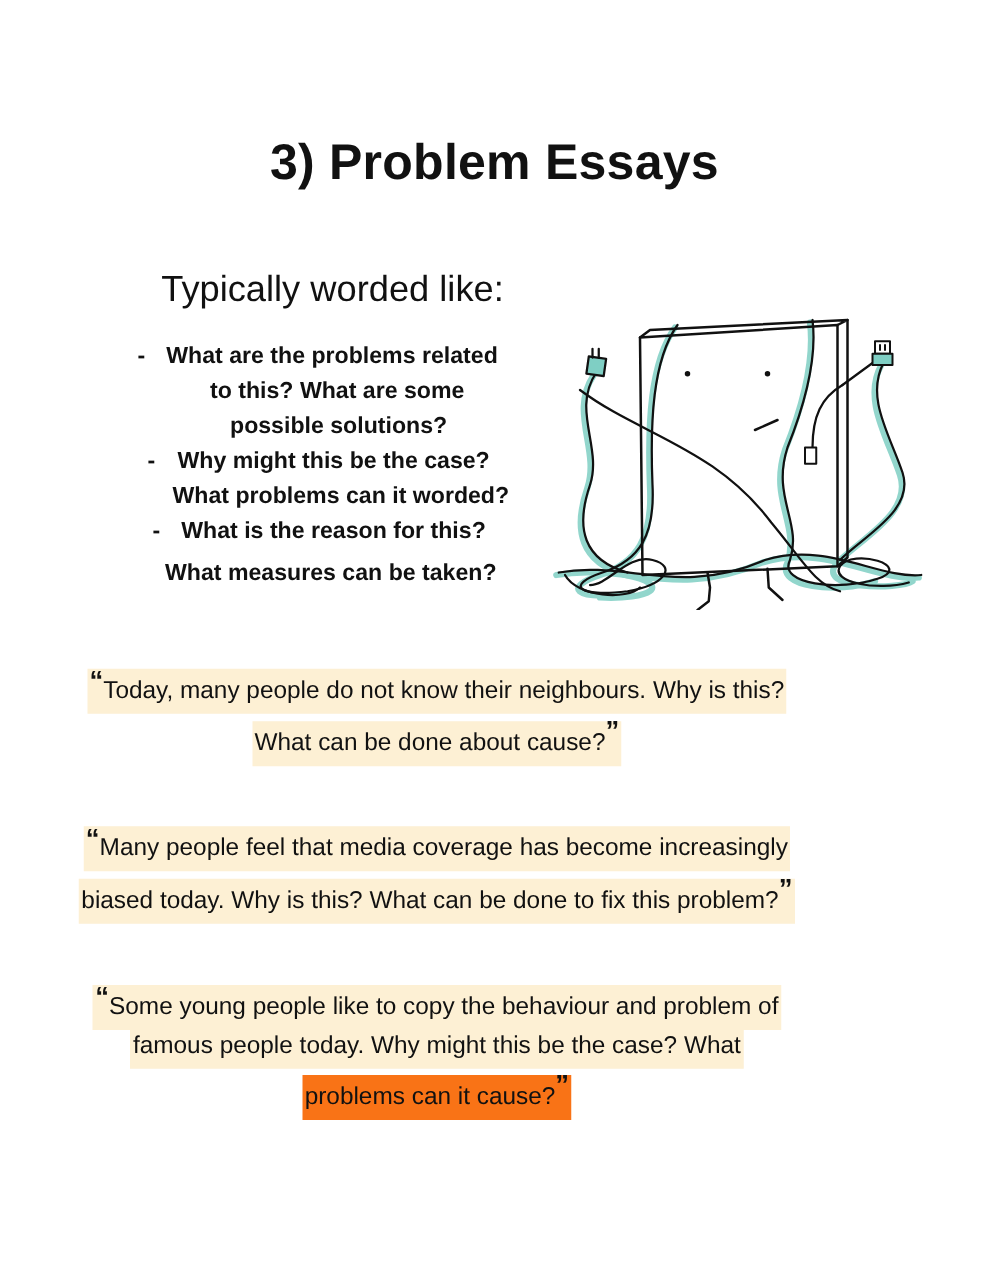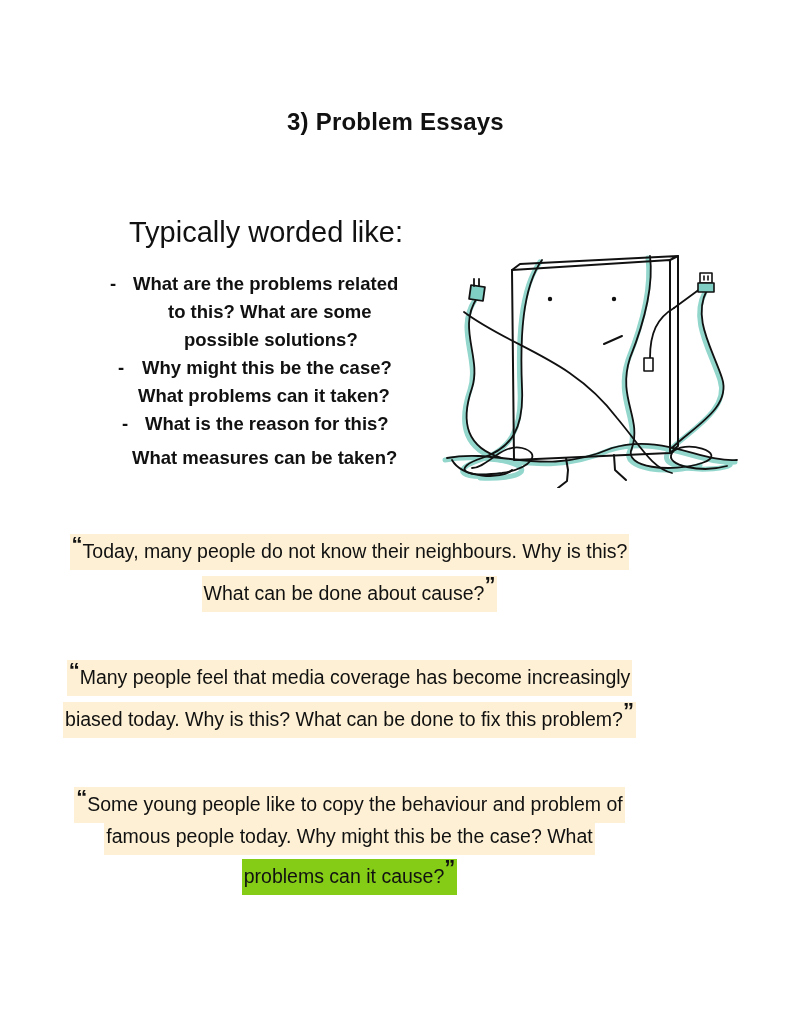--- a/index.html
+++ b/index.html
@@ -15,21 +15,21 @@
       font-family: "Liberation Sans", sans-serif;
       color: #111111;
     }
     .page-title {
       position: absolute;
       top: 108px;
       left: 0;
       width: 791px;
       text-align: center;
       font-weight: bold;
-      font-size: 24px;
+      font-size: 40px;
       letter-spacing: 0.2px;
       margin: 0;
     }
     .subtitle {
       position: absolute;
       top: 216px;
       left: 129px;
       font-size: 29px;
       margin: 0;
     }
@@ -92,21 +92,21 @@
 
 <div class="bullets">
 
   <span class="dash" style="left:10px;top:0px;">-</span>
   <span class="bline" style="left:33px;top:0px;">What are the problems related</span>
   <span class="bline" style="left:68px;top:28px;">to this? What are some</span>
   <span class="bline" style="left:84px;top:56px;">possible solutions?</span>
 
   <span class="dash" style="left:18px;top:84px;">-</span>
   <span class="bline" style="left:42px;top:84px;">Why might this be the case?</span>
-  <span class="bline" style="left:38px;top:112px;">What problems can it taken?</span>
+  <span class="bline" style="left:38px;top:112px;">What problems can it worded?</span>
 
   <span class="dash" style="left:22px;top:140px;">-</span>
   <span class="bline" style="left:45px;top:140px;">What is the reason for this?</span>
   <span class="bline" style="left:32px;top:174px;">What measures can be taken?</span>
 </div>
 
 <div class="illustration">
   <svg width="300" height="240" viewBox="0 0 300 240" fill="none" stroke-linecap="round" stroke-linejoin="round">
 
     <g stroke="#7fcfc4" stroke-width="5" opacity="0.85" transform="translate(-2,2)">
@@ -177,15 +177,15 @@
 </div>
 
 <div class="quote" style="top:791px;">
   <div class="qline" style="top:0px;">
     <span class="hl" style="background: rgb(253, 240, 212);"><span class="oq">“</span><span>Some young people like to copy the behaviour and problem of</span></span>
   </div>
   <div class="qline" style="top:34px;">
     <span class="hl" style="background: rgb(253, 240, 212);"><span>famous people today. Why might this be the case? What</span></span>
   </div>
   <div class="qline" style="top:72px;">
-    <span class="hl" style="background: #84cc16;"><span>problems can it cause?</span><span class="cq">”</span></span>
+    <span class="hl" style="background: #f97316;"><span>problems can it cause?</span><span class="cq">”</span></span>
   </div>
 </div>
 
 </body></html>

